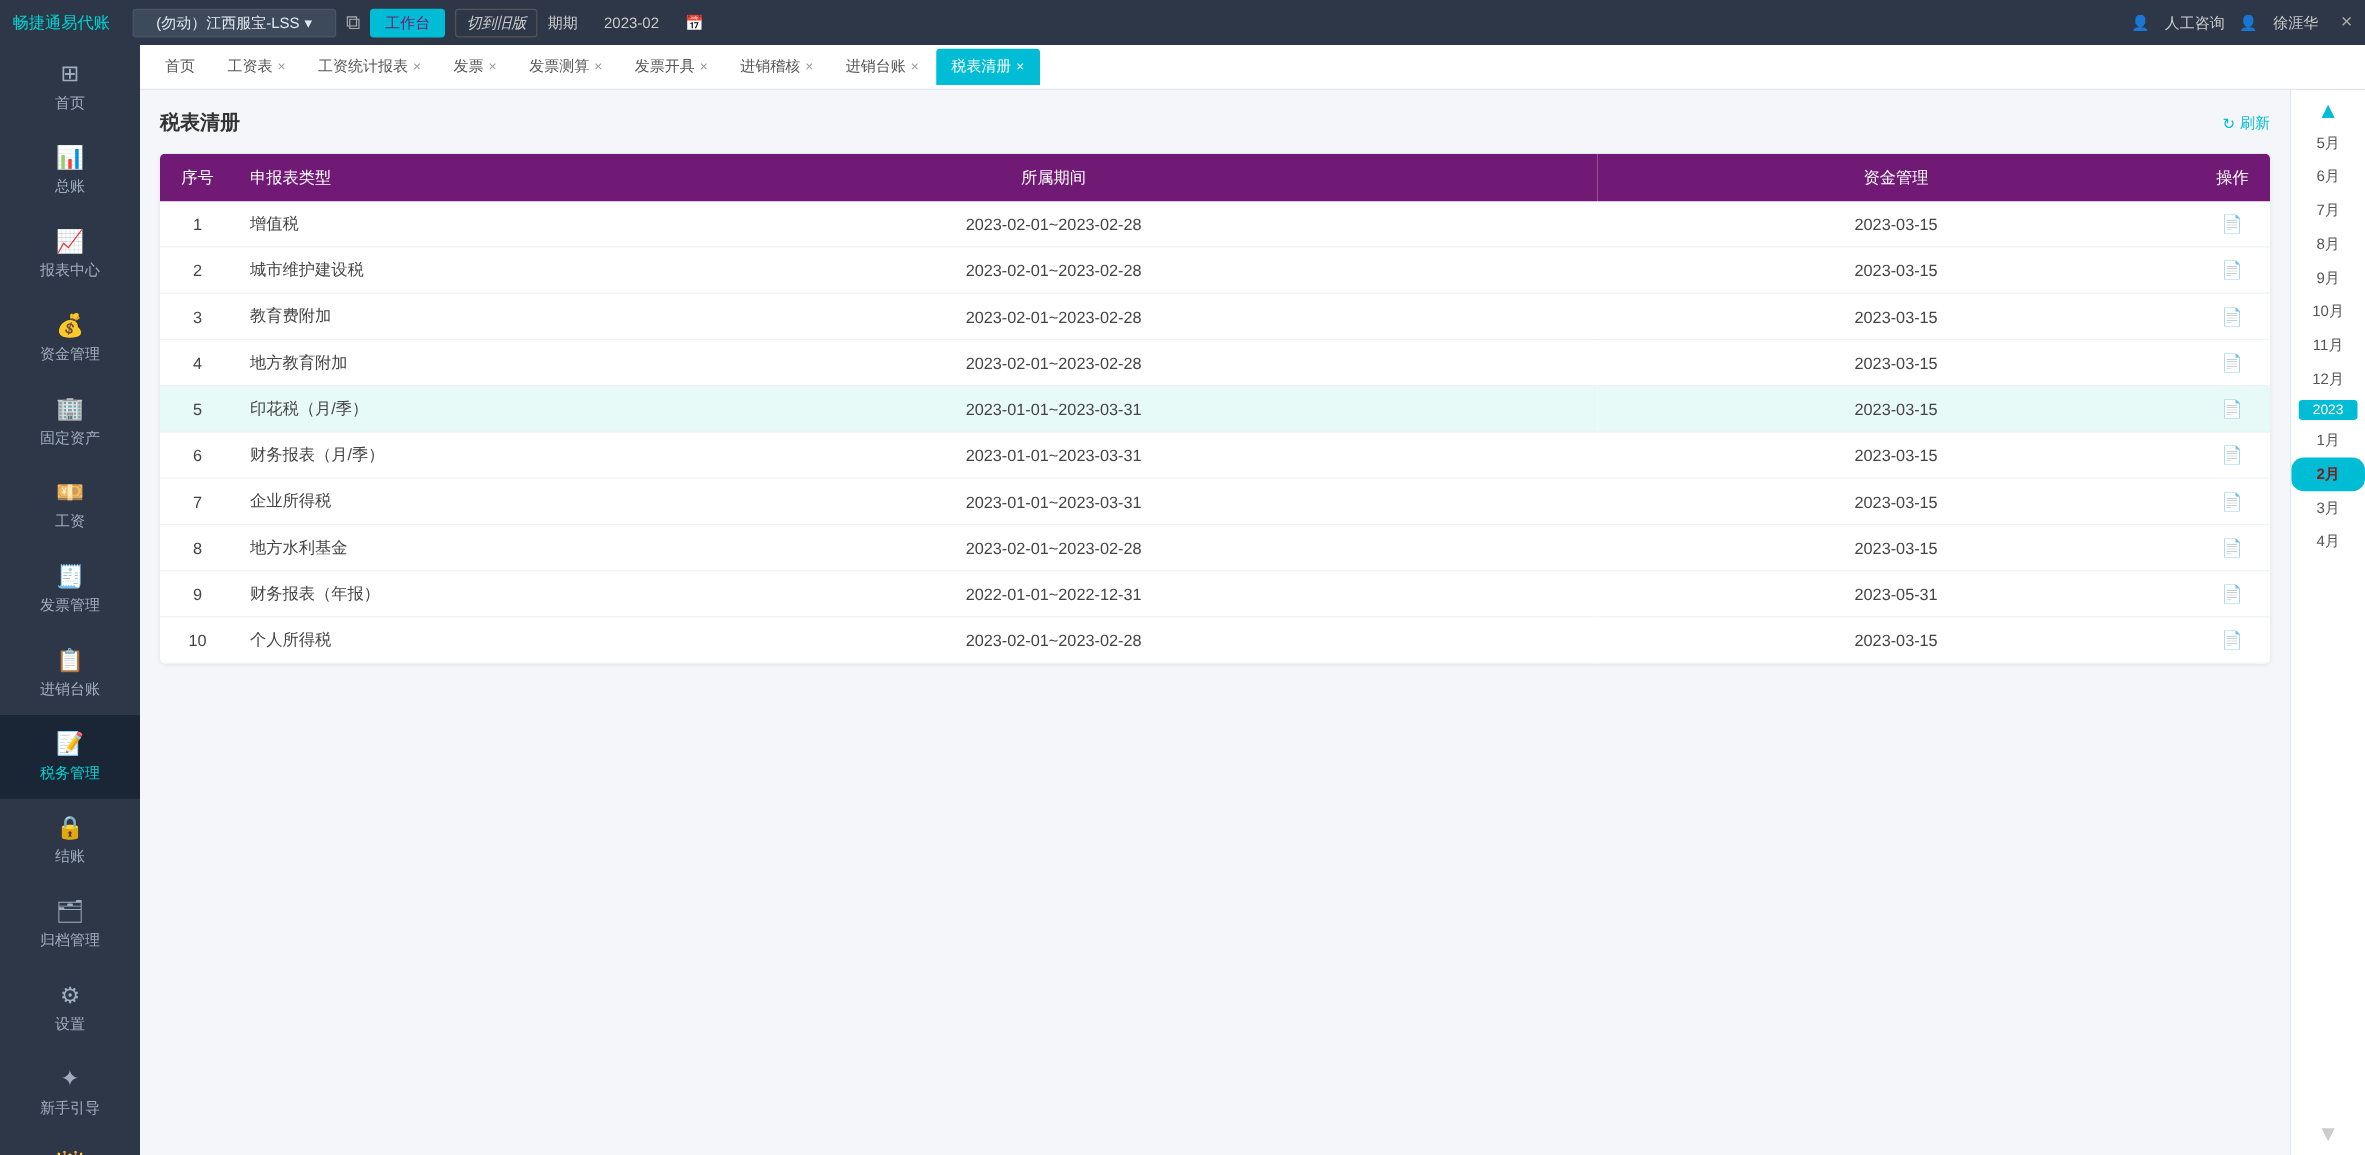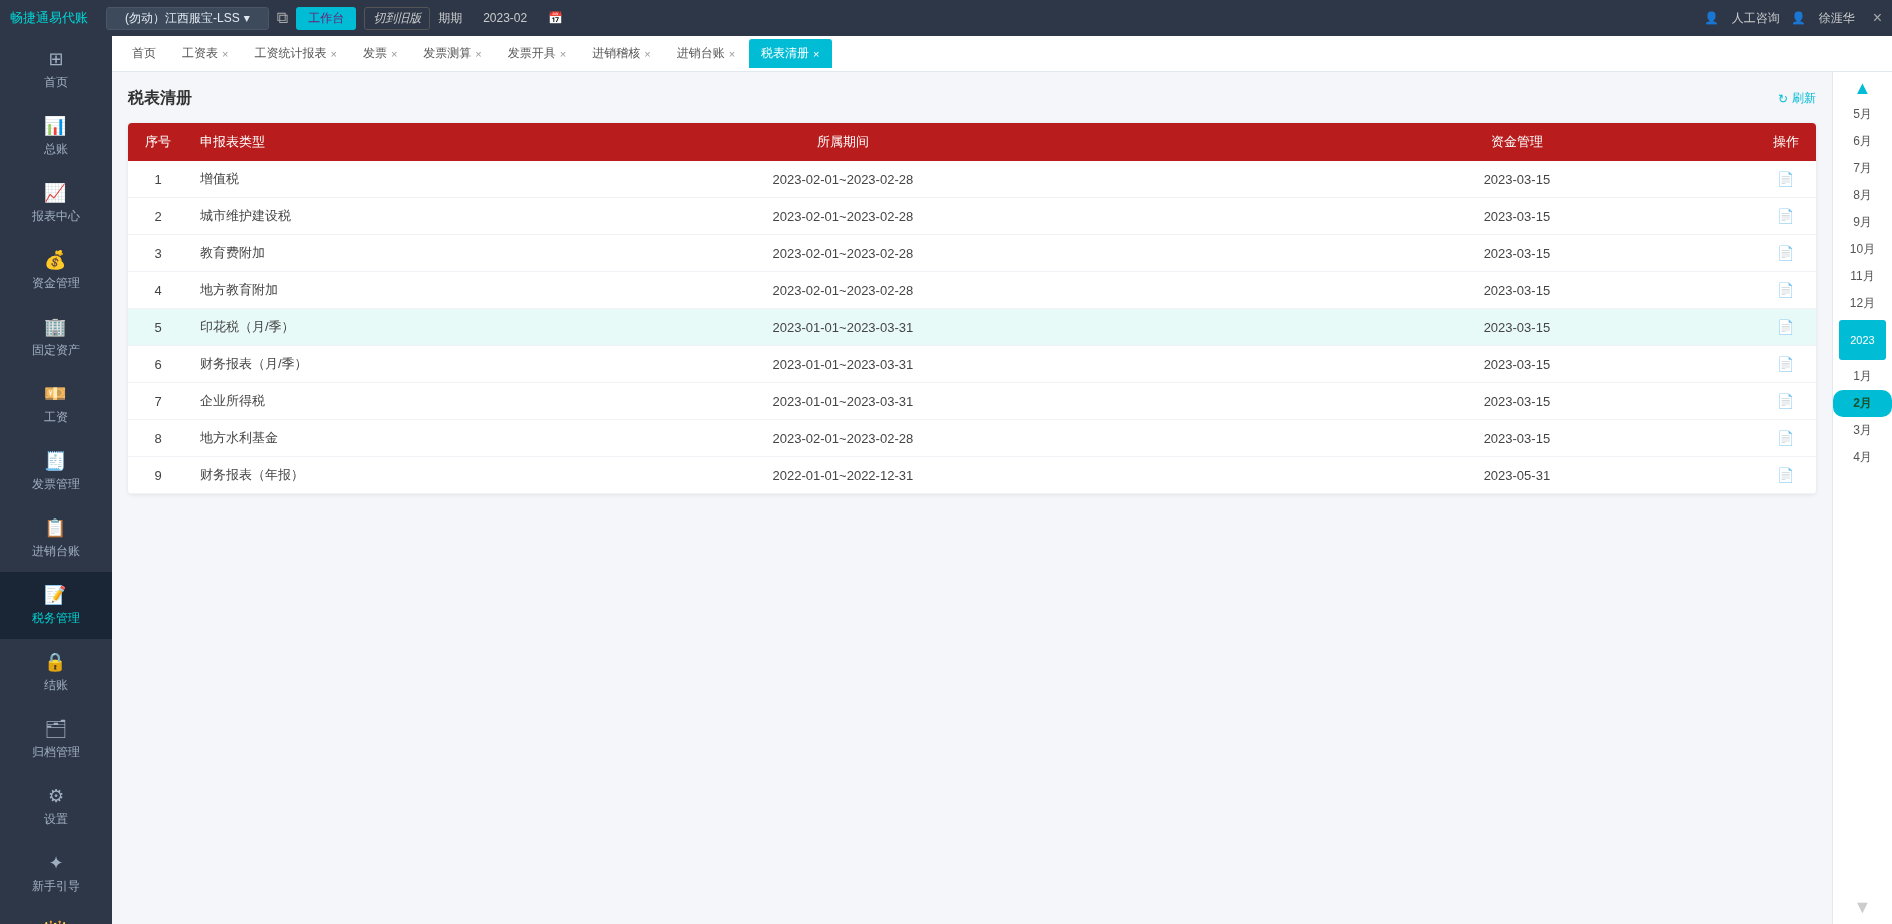--- a/index.html
+++ b/index.html
@@ -149,21 +149,21 @@
     
     .data-table {
       width: 100%;
       border-collapse: collapse;
       background: #fff;
       border-radius: 4px;
       overflow: hidden;
       box-shadow: 0 1px 4px rgba(0,0,0,0.08);
     }
     .data-table thead tr {
-      background: #b91c1c;
+      background: #701a75;
       color: #fff;
       margin-top: 32px;
     }
     .data-table thead th {
       padding: 10px 12px;
       text-align: center;
       font-weight: normal;
       font-size: 13px;
       white-space: nowrap;
     }
@@ -452,41 +452,50 @@
   </tr>
               <tr>
     <td>9</td>
     <td>财务报表（年报）</td>
     <td>2022-01-01~2022-12-31</td>
     <td>2023-05-31</td>
     <td>
       <span class="action-icon">📄</span>
     </td>
   </tr>
+              <tr>
+    <td>10</td>
+    <td>个人所得税</td>
+    <td>2023-02-01~2023-02-28</td>
+    <td>2023-03-15</td>
+    <td>
+      <span class="action-icon">📄</span>
+    </td>
+  </tr>
             </tbody>
         </table>
 
       </div>
 
       <div class="period-panel">
         <div class="period-up-btn">▲</div>
 
         <div class="period-month">5月</div>
         <div class="period-month">6月</div>
         <div class="period-month">7月</div>
         <div class="period-month">8月</div>
         <div class="period-month">9月</div>
         <div class="period-month">10月</div>
         <div class="period-month">11月</div>
         <div class="period-month">12月</div>
 
-        <div class="period-year-header" style="background:#00bcd4; color:#fff; border-radius:3px; font-size:11px; padding:14px 6px; margin:3px auto; width:80%;">2023</div>
+        <div class="period-year-header" style="background:#00bcd4; color:#fff; border-radius:3px; font-size:11px; padding:2px 6px; margin:3px auto; width:80%;">2023</div>
 
         <div class="period-month">1月</div>
-        <div class="period-month current" style="background:#00bcd4; color:#14532d; border-radius:10px; font-weight:bold;">2月</div>
+        <div class="period-month current" style="background:#00bcd4; color:#7f1d1d; border-radius:10px; font-weight:bold;">2月</div>
         <div class="period-month">3月</div>
         <div class="period-month">4月</div>
 
         <div class="period-down-btn" style="color:#ccc; font-size:18px; cursor:pointer; margin-top:auto;">▼</div>
       </div>
     </div>
   </div>
 </div>
 
 </body></html>

